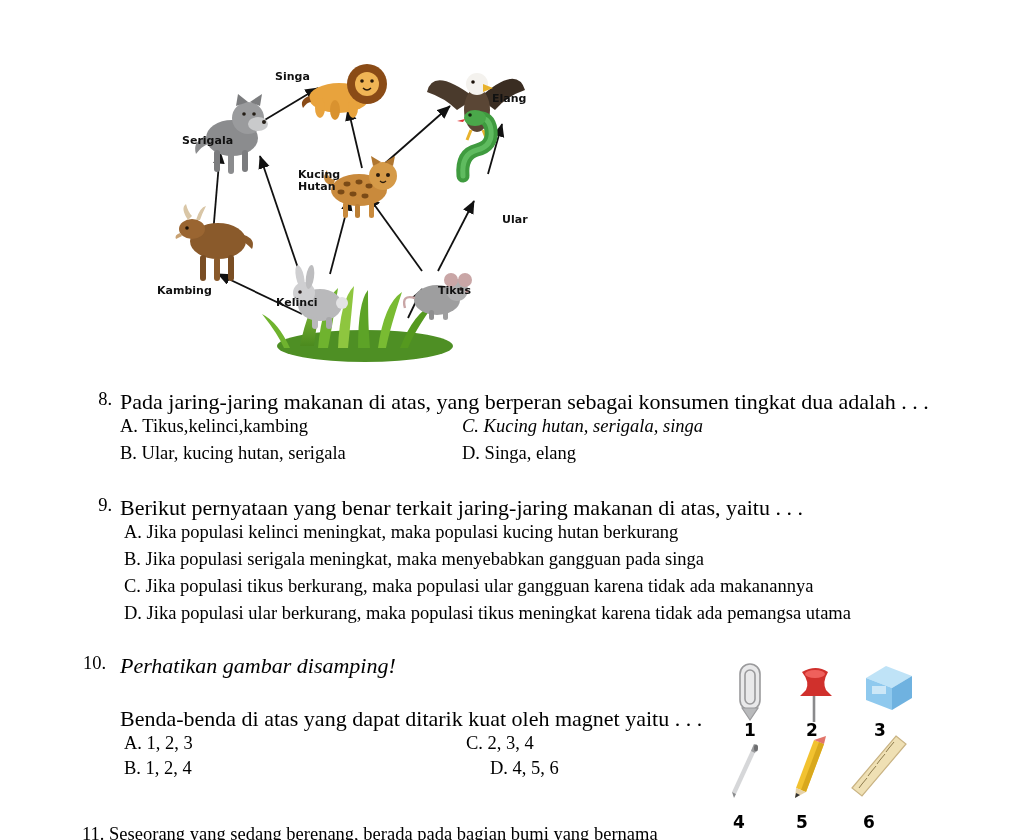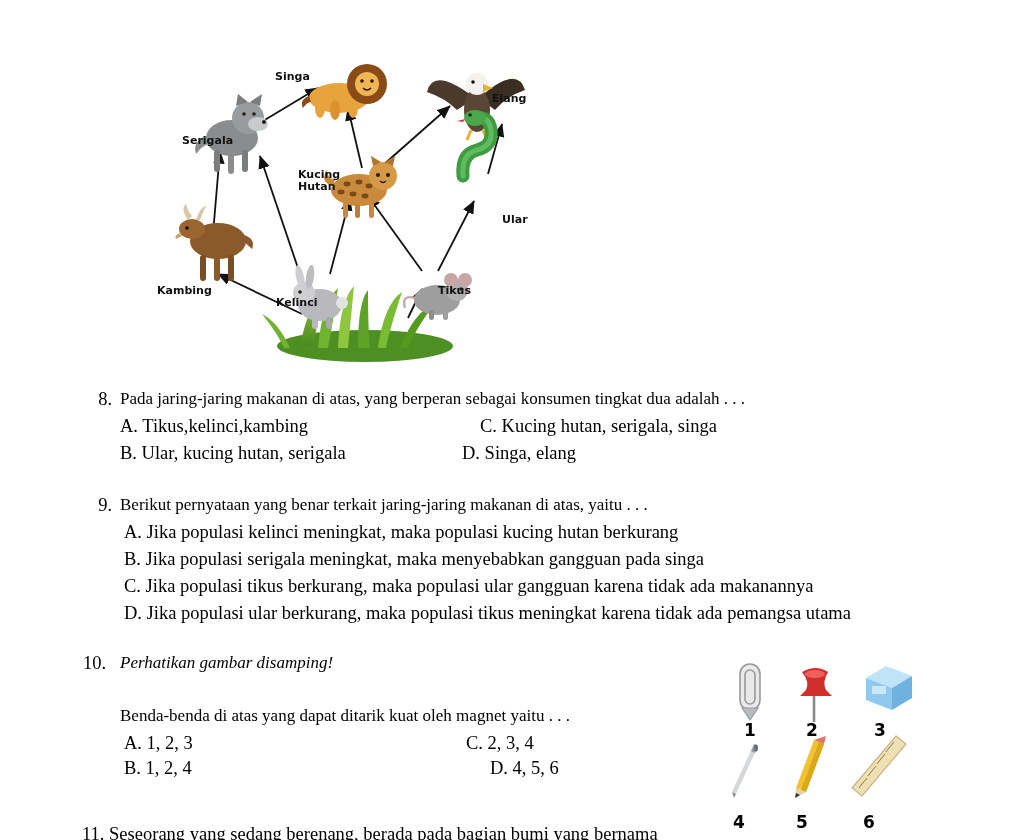--- a/index.html
+++ b/index.html
@@ -58,21 +58,21 @@
     color: #000;
   }
   .qnum {
     position: absolute;
     font-size: 18.5px;
     text-align: right;
     width: 34px;
   }
   .qtext {
     position: absolute;
-    font-size: 17px;
+    font-size: 22px;
     white-space: nowrap;
   }
   .opt {
     position: absolute;
     font-size: 18.5px;
     white-space: nowrap;
     text-align: right;
   }
   .italic { font-style: italic; }
 
@@ -275,21 +275,21 @@
     <div class="fig-label" style="left:7px;   top:239px;">Kambing</div>
     <div class="fig-label" style="left:126px; top:251px;">Kelinci</div>
     <div class="fig-label" style="left:288px; top:239px;">Tikus</div>
   </div>
 
   <div class="qblock">
     <div class="qnum" style="left:78px; top:389px;">8.</div>
     <div class="qtext" style="left:120px; top:389px;">Pada jaring-jaring makanan di atas, yang berperan sebagai konsumen tingkat dua adalah . . .</div>
     <div class="opt" style="left:120px; top:416px;">A. Tikus,kelinci,kambing</div>
     <div class="opt" style="left:120px; top:443px;">B. Ular, kucing hutan, serigala</div>
-    <div class="opt" style="left:480px; top:416px;">C. Kucing hutan, serigala, singa</div>
+    <div class="opt" style="left:462px; top:416px;font-style:italic;">C. Kucing hutan, serigala, singa</div>
     <div class="opt" style="left:462px; top:443px;">D. Singa, elang</div>
   </div>
 
   <div class="qblock">
     <div class="qnum" style="left:78px; top:495px;">9.</div>
     <div class="qtext" style="left:120px; top:495px;">Berikut pernyataan yang benar terkait jaring-jaring makanan di atas, yaitu . . .</div>
     <div class="opt" style="left:124px; top:522px;">A.  Jika populasi kelinci meningkat, maka populasi kucing hutan berkurang</div>
     <div class="opt" style="left:124px; top:549px;">B.  Jika populasi serigala meningkat, maka menyebabkan gangguan pada singa</div>
     <div class="opt" style="left:124px; top:576px;">C.  Jika populasi tikus berkurang, maka populasi ular gangguan karena tidak ada makanannya</div>
     <div class="opt" style="left:124px; top:603px;">D.  Jika populasi ular berkurang, maka populasi tikus meningkat karena tidak ada pemangsa utama</div>

